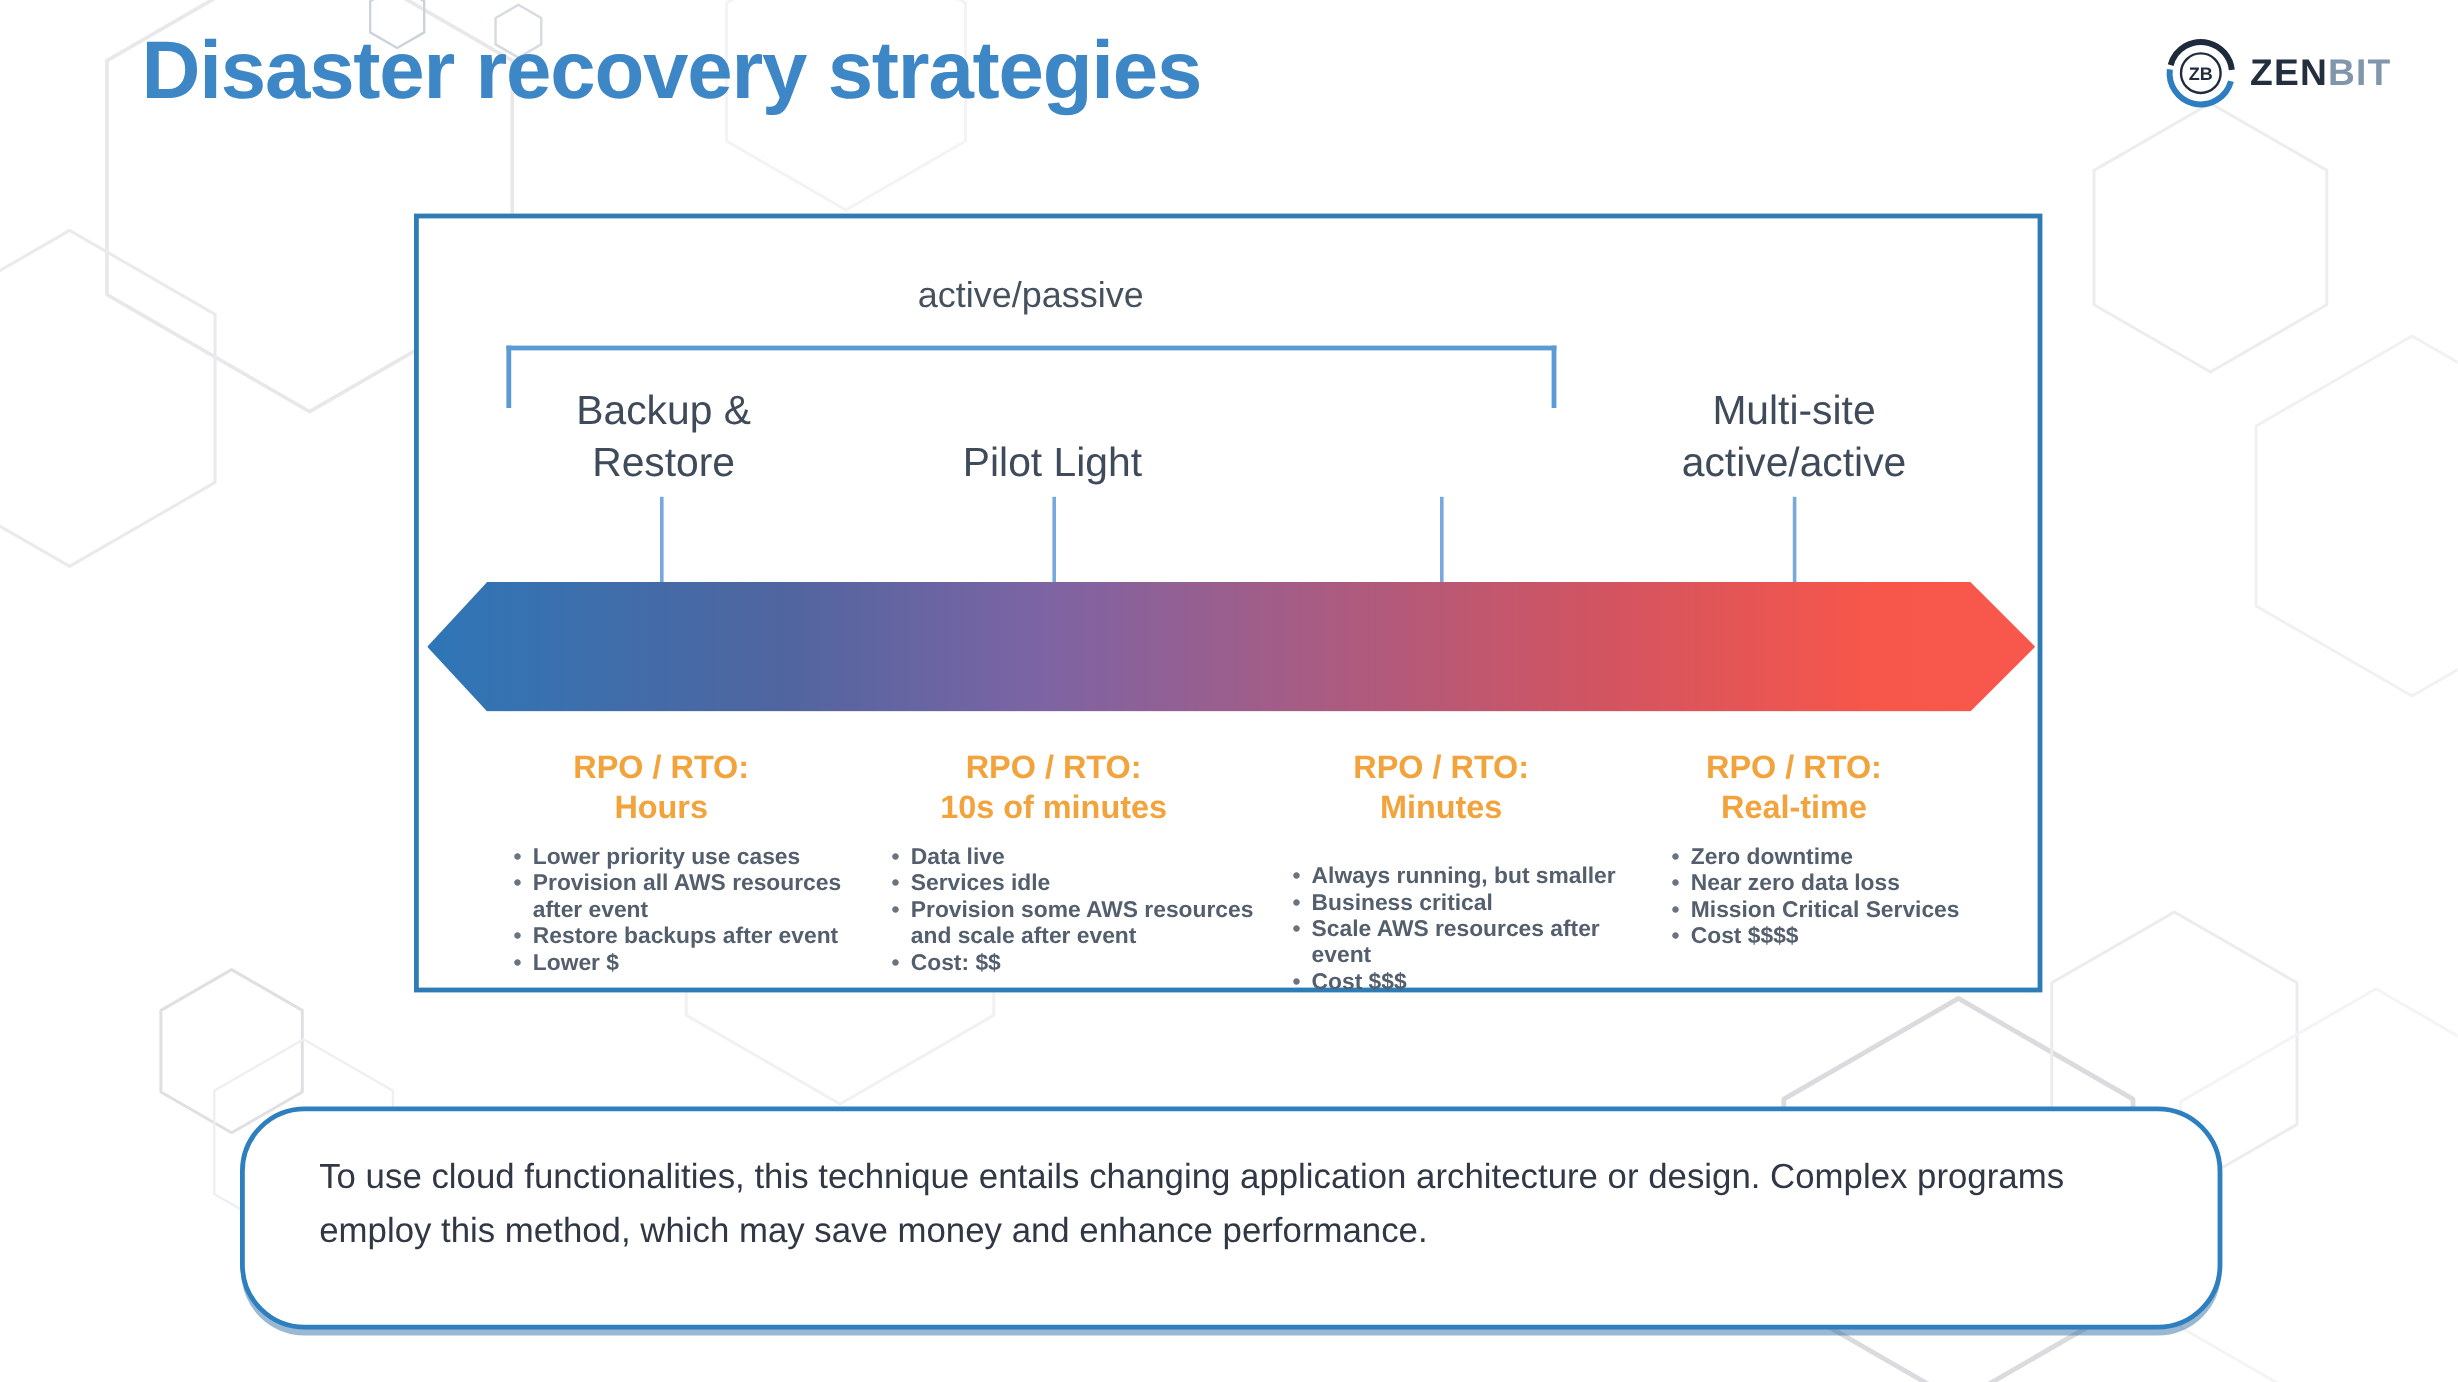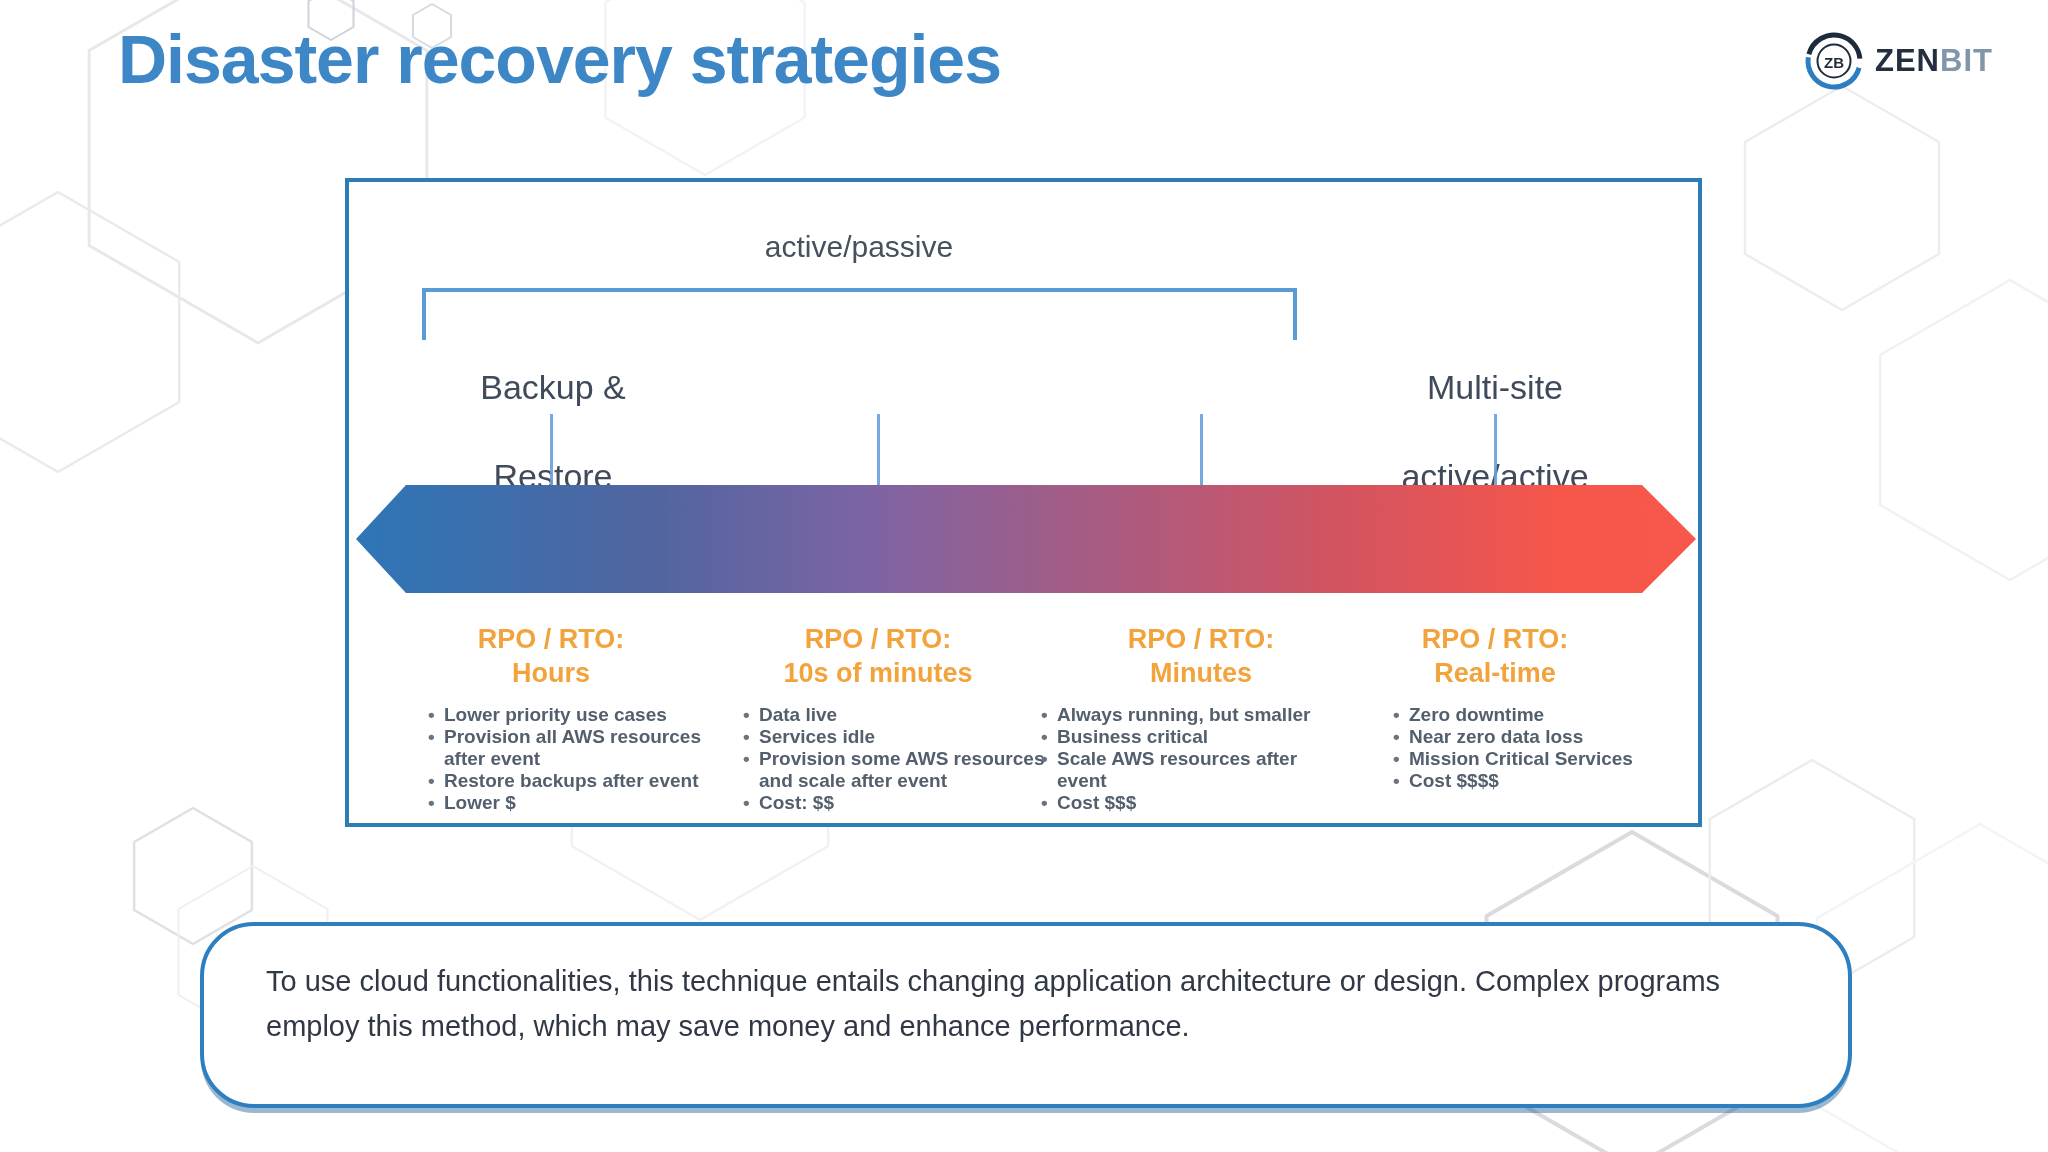--- a/index.html
+++ b/index.html
@@ -23,40 +23,40 @@
          background:#ffffff;border:4px solid #2e7cb5;box-sizing:border-box;}
   .panel *{position:absolute;box-sizing:border-box;}
 
   .ap-label{left:510px;top:48px;transform:translateX(-50%);position:absolute;
             font-size:30px;color:#46515e;white-space:nowrap;}
   .bracket{left:73px;top:106px;width:875px;height:52px;
            border-top:4px solid #5b9bd5;border-left:4px solid #5b9bd5;border-right:4px solid #5b9bd5;}
 
   .strat{top:138px;transform:translateX(-50%);text-align:center;
          font-size:34px;color:#3f4a5a;white-space:nowrap;}
-  .strat div{height:44px;line-height:44px;position:static;margin-top:45px;}
+  .strat div{height:44px;line-height:44px;position:static;}
   .s0{left:204px;} .s1{left:528px;} .s2{left:852px;} .s3{left:1146px;}
 
   .conn{top:232px;height:148px;width:3px;background:rgba(104,160,219,0.9);}
   .k0{left:201px;} .k1{left:528px;} .k2{left:851px;} .k3{left:1145px;}
 
   .arrow{left:7px;top:303px;width:1340px;height:108px;
          background:linear-gradient(90deg,#2e76b7 0%,#50659f 22%,#7c64a4 38%,#a75c83 55%,#cf5463 72%,#f7564a 90%,#f8584c 100%);
          clip-path:polygon(3.73% 0,95.97% 0,100% 50%,95.97% 100%,3.73% 100%,0 50%);}
 
   .rpo{top:440px;transform:translateX(-50%);text-align:center;
        font-size:27px;font-weight:bold;color:#f2a33c;white-space:nowrap;}
   .rpo div{height:34px;line-height:34px;position:static;}
   .r0{left:202px;} .r1{left:529px;} .r2{left:852px;} .r3{left:1146px;}
 
   .col{top:522px;width:312px;margin:0;padding:0;list-style:none;
        font-size:19px;font-weight:bold;color:#545f6d;line-height:22px;}
   .col li{position:relative;padding-left:18px;margin:0;}
   .col li::before{content:"\2022";position:absolute;left:2px;top:0;color:#6a7480;}
-  .c0{left:77px;} .c1{left:392px;} .c2{left:690px;} .c3{left:1042px;}
+  .c0{left:77px;} .c1{left:392px;} .c2{left:726px;margin-top:16px;} .c3{left:1042px;}
 
   
   .note{position:absolute;left:200px;top:922px;width:1652px;height:186px;z-index:2;
         background:#ffffff;border:4px solid #2e7fc0;border-radius:54px;box-sizing:border-box;
         box-shadow:0 6px 0 -1px rgba(30,98,152,0.45);}
   .note p{margin:0;padding:33px 95px 0 62px;font-size:29px;line-height:45px;color:#313845;}
 </style>
 </head>
 <body>
 
@@ -92,20 +92,24 @@
 </div>
 
 <section class="panel">
 
   <div class="ap-label">active/passive</div>
   <div class="bracket"></div>
 
   <div class="strat s0">
     <div>Backup &amp;</div>
     <div>Restore</div>
+  </div>
+  <div class="strat s1">
+    <div></div>
+    <div>Pilot Light</div>
   </div>
   <div class="strat s3">
     <div>Multi-site</div>
     <div>active/active</div>
   </div>
 
   <div class="conn k0"></div>
   <div class="conn k1"></div>
   <div class="conn k2"></div>
   <div class="conn k3"></div>

